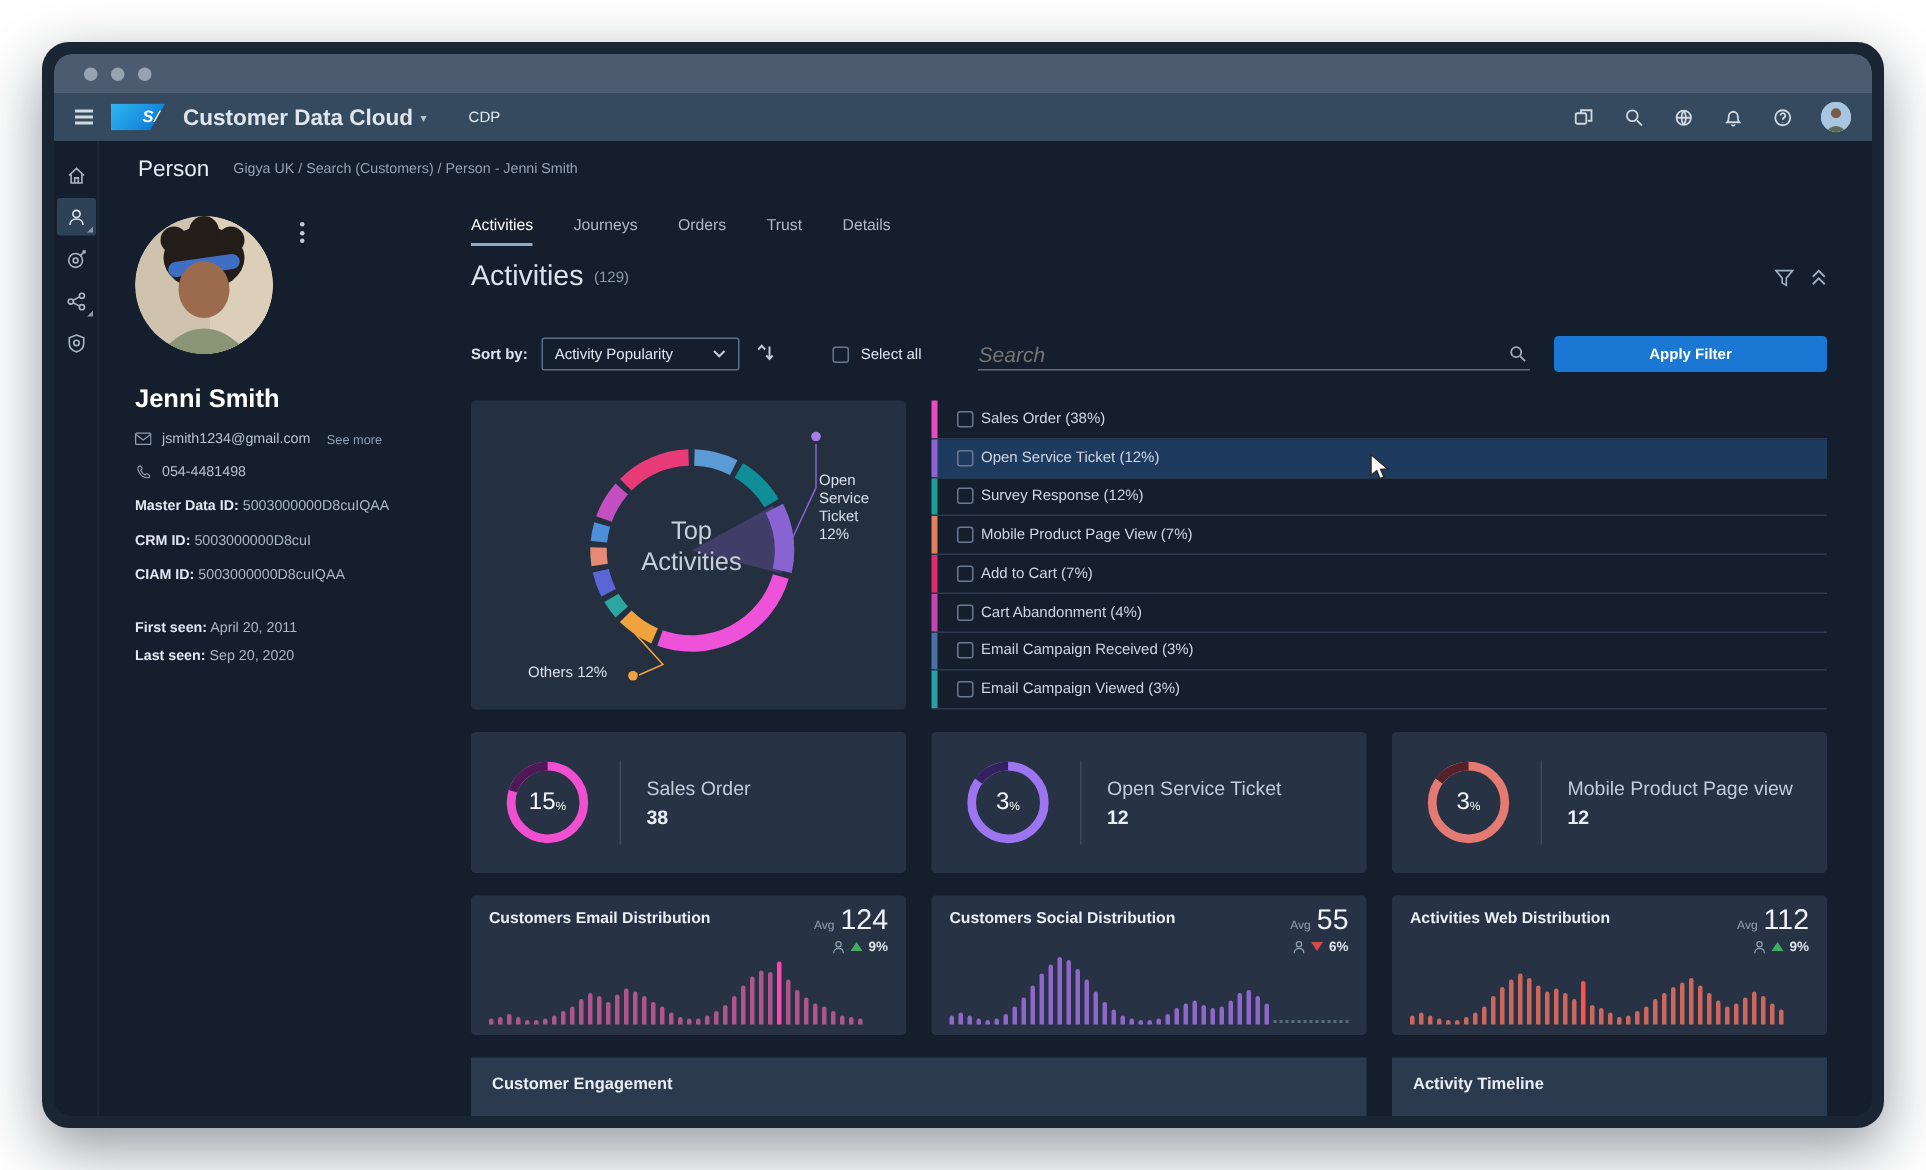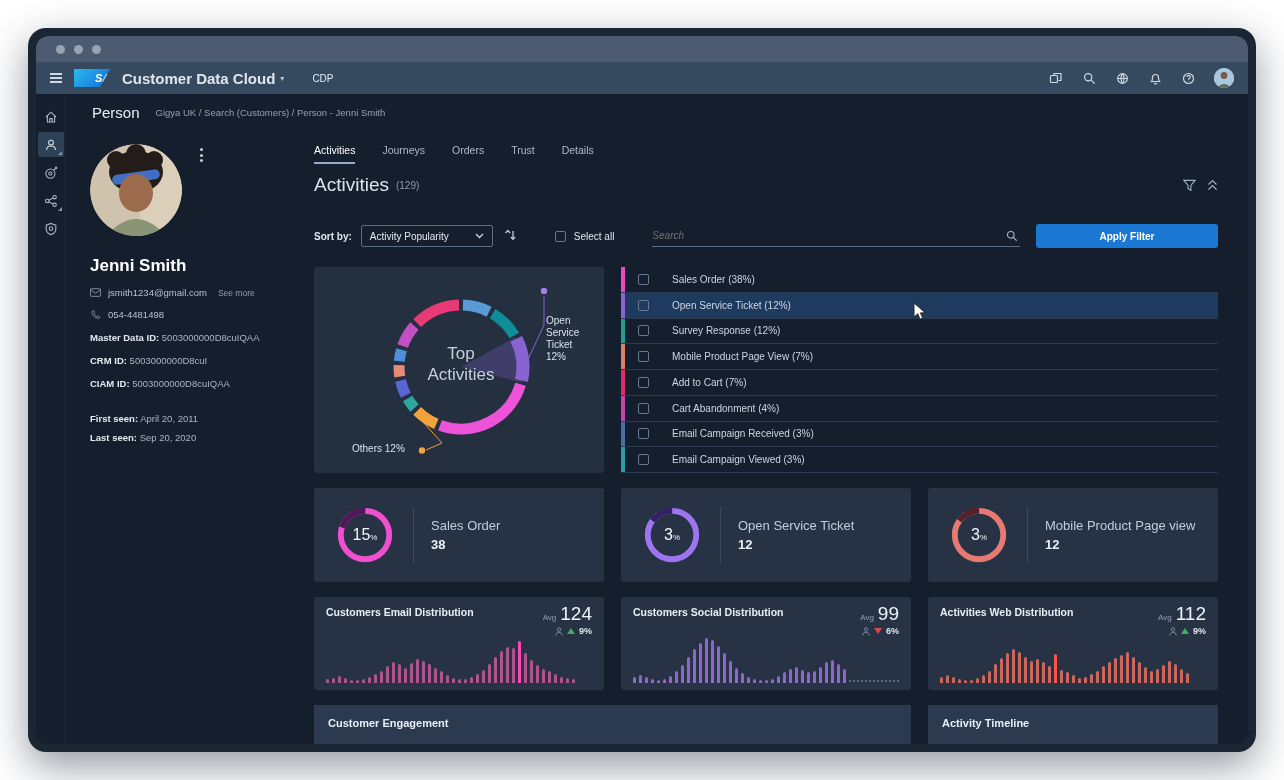--- a/index.html
+++ b/index.html
@@ -81,21 +81,21 @@
     display:flex; align-items:center; justify-content:space-between; padding:0 8px;
     color:#e3e9f0; cursor:pointer; }
   .sort-box svg { stroke:#c3cdd9; fill:none; stroke-width:1.4; }
   .sort-dir { margin-left:11px; cursor:pointer; }
   .sort-dir svg { stroke:#c3cdd9; fill:none; stroke-width:1.3; }
   .cb { width:11px; height:11px; border:1px solid #68798f; border-radius:2px; background:transparent; cursor:pointer; flex:0 0 auto; }
   .select-all { margin-left:38px; display:flex; align-items:center; gap:8px; }
   .search-wrap { margin-left:38px; flex:0 0 368px; border-bottom:1px solid #5d6e84;
     display:flex; align-items:center; height:22px; }
   .search-wrap input { flex:1; background:transparent; border:none; outline:none;
-    color:#cfd8e2; font-size:10px; font-style:italic; font-family:"Liberation Sans",sans-serif; }
+    color:#cfd8e2; font-size:14px; font-style:italic; font-family:"Liberation Sans",sans-serif; }
   .search-wrap svg { stroke:#9fb0c2; fill:none; stroke-width:1.3; margin-right:2px; }
   .apply-btn { margin-left:auto; width:182px; height:24px; background:#1a78d4; color:#fff;
     border:none; border-radius:3px; font-size:10px; font-weight:bold; cursor:pointer;
     font-family:"Liberation Sans",sans-serif; }
 
   .grid { display:grid; grid-template-columns:290px 290px 290px; gap:15px 17px; margin-top:19px; }
   .card { background:#273345; border-radius:3px; }
 
   .donut-card { height:206px; position:relative; background:#242f40; }
   .donut-card svg.donut { position:absolute; left:0; top:0; pointer-events:none; }
@@ -104,21 +104,21 @@
   .callout-top { position:absolute; right:8px; top:11px; width:50px; font-size:10px;
     line-height:12px; color:#d8e0ea;margin-top:37px; }
   .callout-bottom { position:absolute; left:38px; top:176px; font-size:10px; color:#d8e0ea; }
 
   .legend-card { grid-column:2/4; height:206px; display:flex; flex-direction:column;
     background:transparent; position:relative; border-radius:0; }
   .legend-row { flex:1; display:flex; align-items:center; border-bottom:1px solid #2c394e; cursor:pointer; }
   .legend-row.active { background:#1e3a5e; }
   .legend-strip { width:4px; align-self:stretch; flex:0 0 4px; }
   .legend-row .cb { margin-left:13px; }
-  .legend-label { font-size:10px; color:#cdd6e2; margin-left:23px; }
+  .legend-label { font-size:10px; color:#cdd6e2; margin-left:5px; }
 
   .kpi-card { height:94px; display:flex; align-items:center; padding:0 20px; gap:17px; }
   .kpi-ring { position:relative; width:62px; height:62px; flex:0 0 62px; }
   .kpi-pct { position:absolute; inset:0; display:flex; align-items:center; justify-content:center;
     color:#f2f5f9; font-size:16px; }
   .kpi-pct .unit { font-size:8px; margin-top:5px; }
   .kpi-div { width:1px; height:56px; background:#3b4a5f; flex:0 0 1px; }
   .kpi-title { font-size:13px; color:#c2cdda; line-height:16px; }
   .kpi-value { font-size:13px; color:#e9eff6; font-weight:bold; margin-top:3px; }
 
@@ -553,21 +553,21 @@
                     <span class="bar" style="height: 4.8px; background: rgb(176, 84, 142);"></span>
                     <span class="bar" style="height: 3.84px; background: rgb(176, 84, 142);"></span>
                   </div>
               </div>
 
               <div class="card dist-card">
                 <div class="dist-title">Customers Social Distribution</div>
                 <div class="dist-stats">
                   <div class="avg-row">
                       <span class="avg-label">Avg</span>
-                      <span class="avg-num">99</span>
+                      <span class="avg-num">55</span>
                     </div>
                   <div class="trend-row">
                     <svg width="8" height="9" viewBox="0 0 10 11">
                         <circle cx="5" cy="3" r="2.2"></circle>
                         <path d="M1 10.5 c0-2.6 1.8-4 4-4 s4 1.4 4 4"></path>
                       </svg>
                     <span class="tri down"></span>
                     <span>6%</span>
                   </div>
                 </div>

